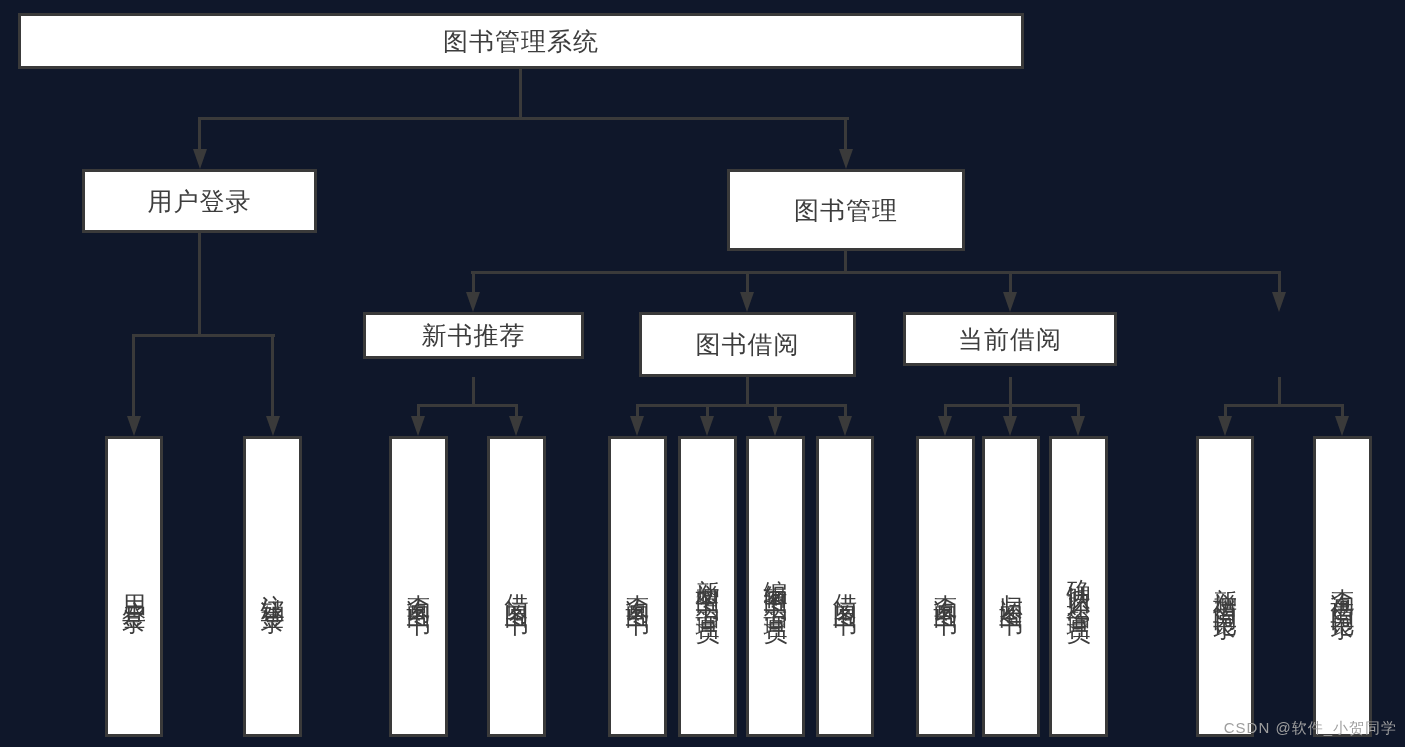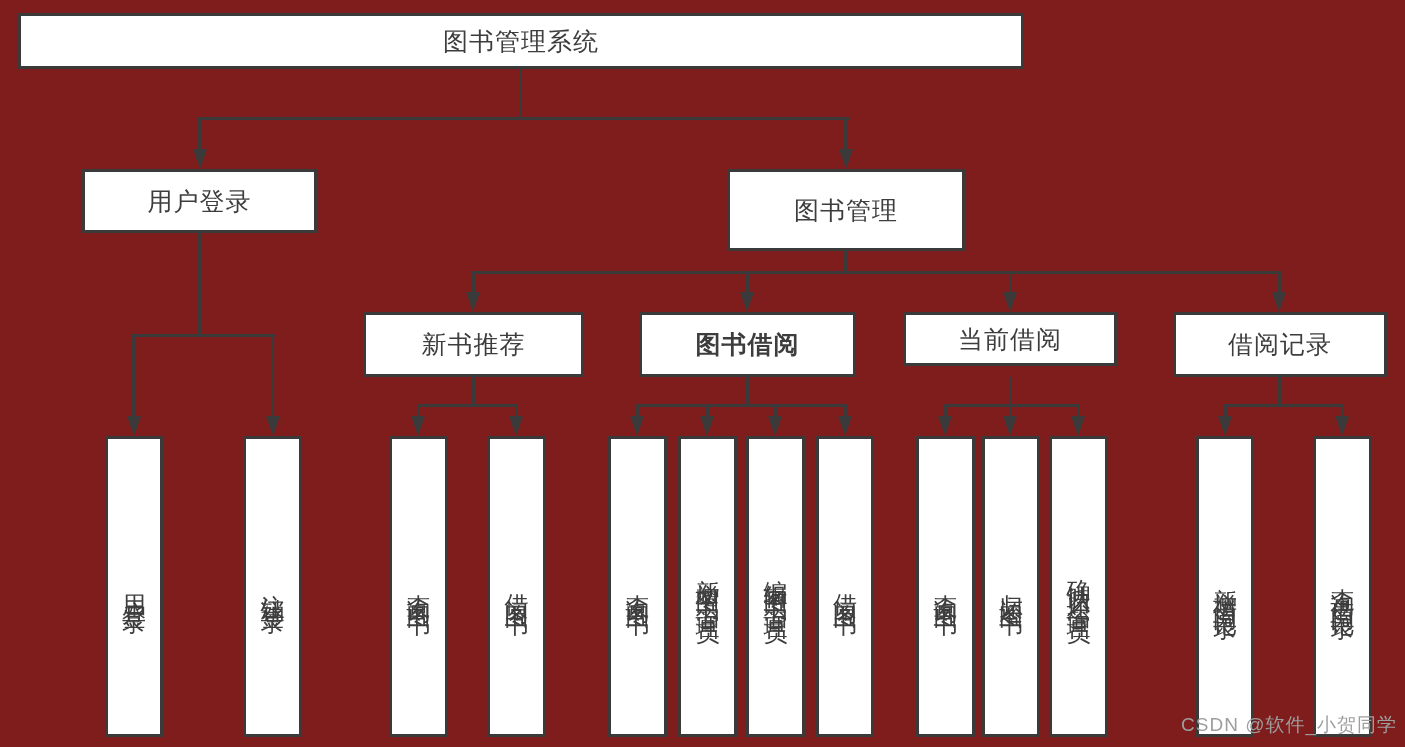--- a/index.html
+++ b/index.html
@@ -5,21 +5,21 @@
   html, body {
     margin: 0;
     padding: 0;
     background: #ffffff;
     font-family: "Liberation Sans", "DejaVu Sans", sans-serif;
   }
   .stage {
     position: relative;
     width: 1405px;
     height: 747px;
-    background: #7f1d1d;
+    background: #0f172a;
     overflow: hidden;
   }
   .box {
     position: absolute;
     box-sizing: border-box;
     border: 3px solid #3a3a3a;
     background: #ffffff;
     display: flex;
     align-items: center;
     justify-content: center;
@@ -44,31 +44,31 @@
     width: 0;
     height: 0;
     border-left: 7px solid transparent;
     border-right: 7px solid transparent;
     border-top: 20px solid #3a3a3a;
   }
   .watermark {
     position: absolute;
     right: 8px;
     bottom: 9px;
-    font-size: 19px;
+    font-size: 15px;
     color: #9e9e9e;
     letter-spacing: 1px;
   }
 
   
   #n-root   { left: 18px;   top: 13px;  width: 1006px; height: 56px; }
   #n-ulogin { left: 82px;   top: 169px; width: 235px;  height: 64px; }
   #n-bmgmt  { left: 727px;  top: 169px; width: 238px;  height: 82px; }
-  #n-nbr    { left: 363px;  top: 312px; width: 221px;  height: 65px; }
-  #n-bb     { left: 639px;  top: 312px; width: 217px;  height: 65px; font-weight: bold; }
+  #n-nbr    { left: 363px;  top: 312px; width: 221px;  height: 47px; }
+  #n-bb     { left: 639px;  top: 312px; width: 217px;  height: 65px; }
   #n-cb     { left: 903px;  top: 312px; width: 214px;  height: 54px; }
   #n-br     { left: 1173px; top: 312px; width: 214px;  height: 65px; }
 
   .leaf { top: 436px; height: 301px; }
   #n-v1  { left: 105px;  width: 58px; }
   #n-v2  { left: 243px;  width: 59px; }
   #n-v3  { left: 389px;  width: 59px; }
   #n-v4  { left: 487px;  width: 59px; }
   #n-v5  { left: 608px;  width: 59px; }
   #n-v6  { left: 678px;  width: 59px; }
@@ -160,23 +160,20 @@
 
   <div class="box" id="n-nbr">
     <span>新书推荐</span>
   </div>
   <div class="box" id="n-bb">
     <span>图书借阅</span>
   </div>
   <div class="box" id="n-cb">
     <span>当前借阅</span>
   </div>
-  <div class="box" id="n-br">
-    <span>借阅记录</span>
-  </div>
 
   <div class="box leaf" id="n-v1">
     <span class="vlabel">用户登录</span>
   </div>
   <div class="box leaf" id="n-v2">
     <span class="vlabel">注销登录</span>
   </div>
   <div class="box leaf" id="n-v3">
     <span class="vlabel">查询图书</span>
   </div>

